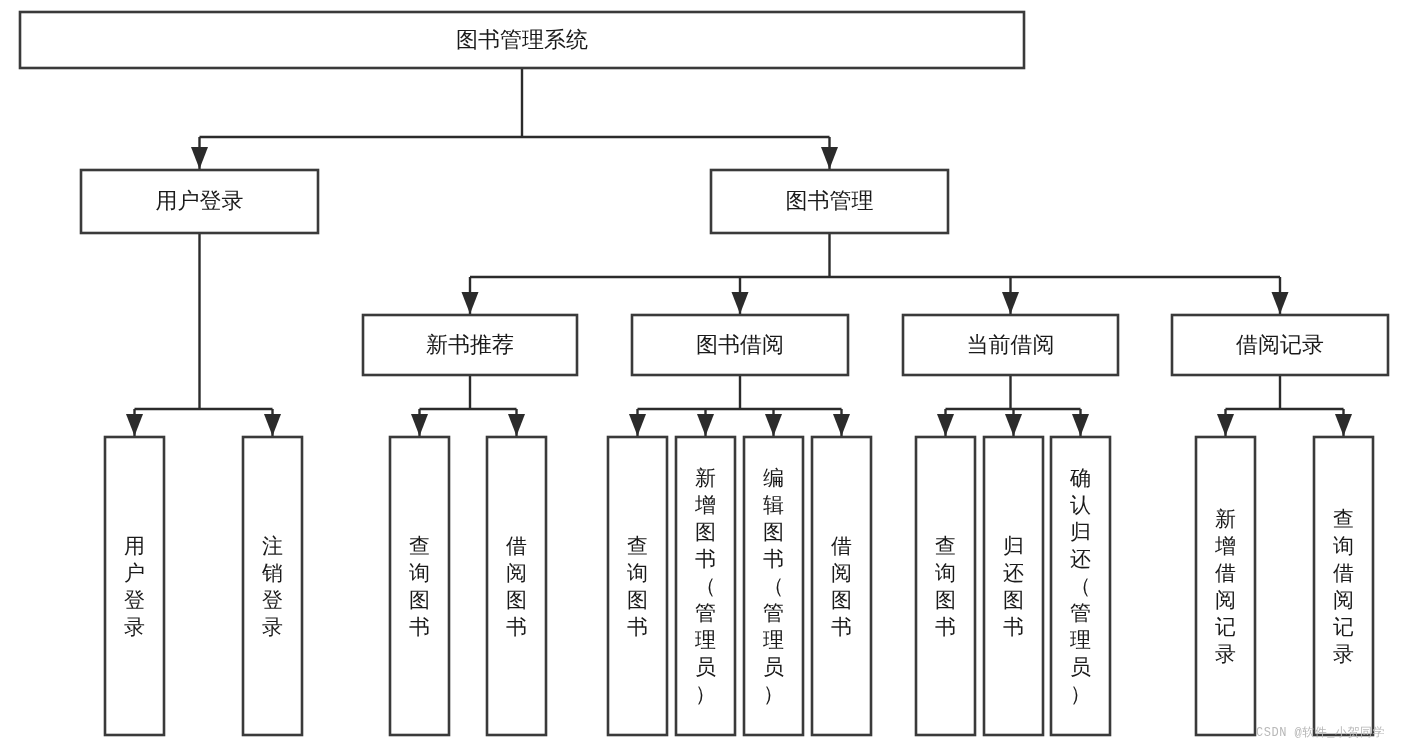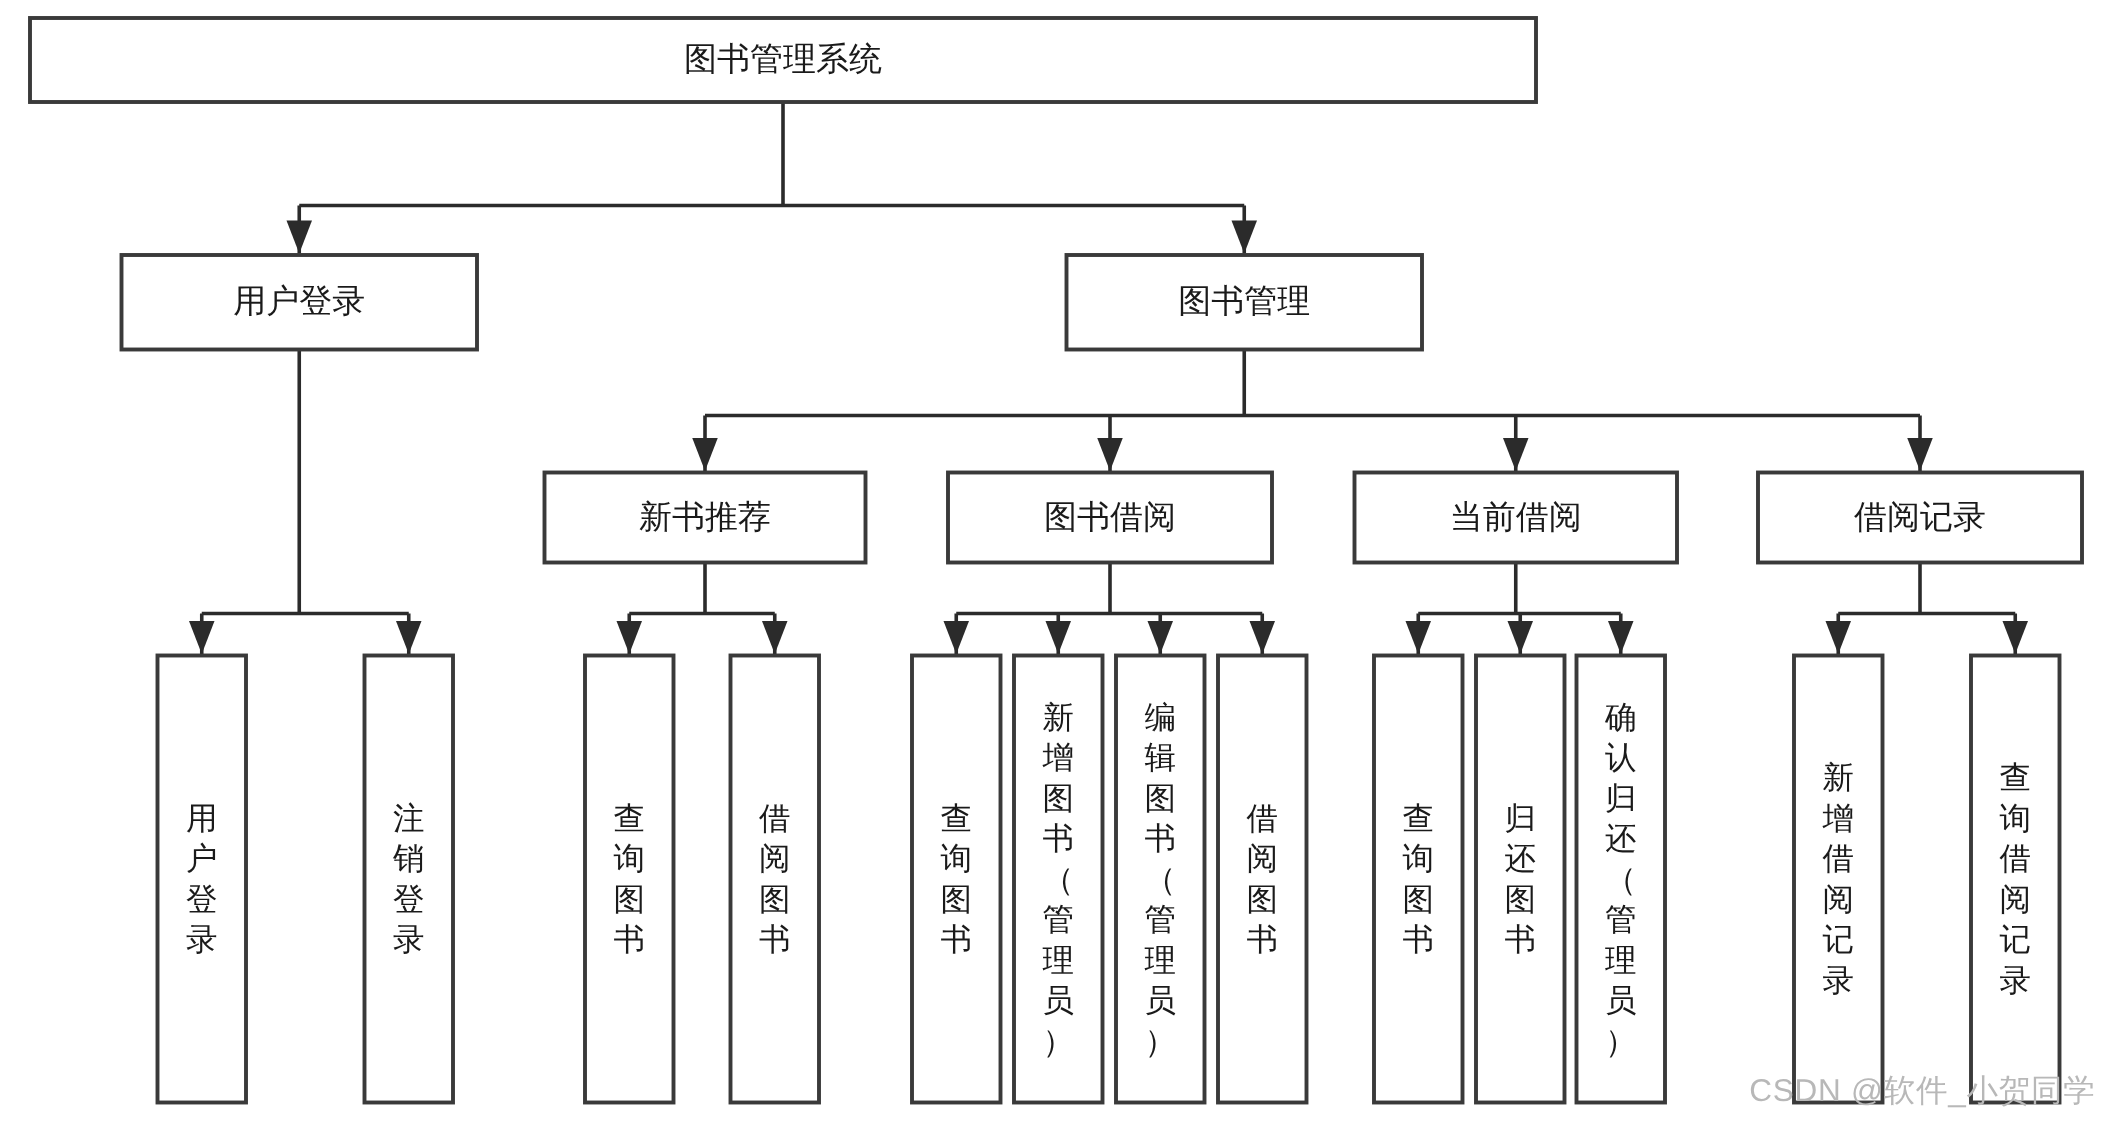--- a/index.html
+++ b/index.html
@@ -43,24 +43,24 @@
     stroke: #2b2b2b;
     stroke-width: 2.4;
     fill: none;
   }
   .arrow-head {
     fill: #2b2b2b;
     stroke: none;
   }
   .watermark {
     position: absolute;
-    right: 8px;
+    right: 20px;
     bottom: 6px;
-    font-family: Liberation Sans, sans-serif;
-    font-size: 21px;
+    font-family: Liberation Mono, monospace;
+    font-size: 12px;
     color: #b8b8b8;
     letter-spacing: 0.5px;
     white-space: nowrap;
     user-select: none;
   }
 </style>
 </head>
 <body>
 
 <div id="diagram-root">

